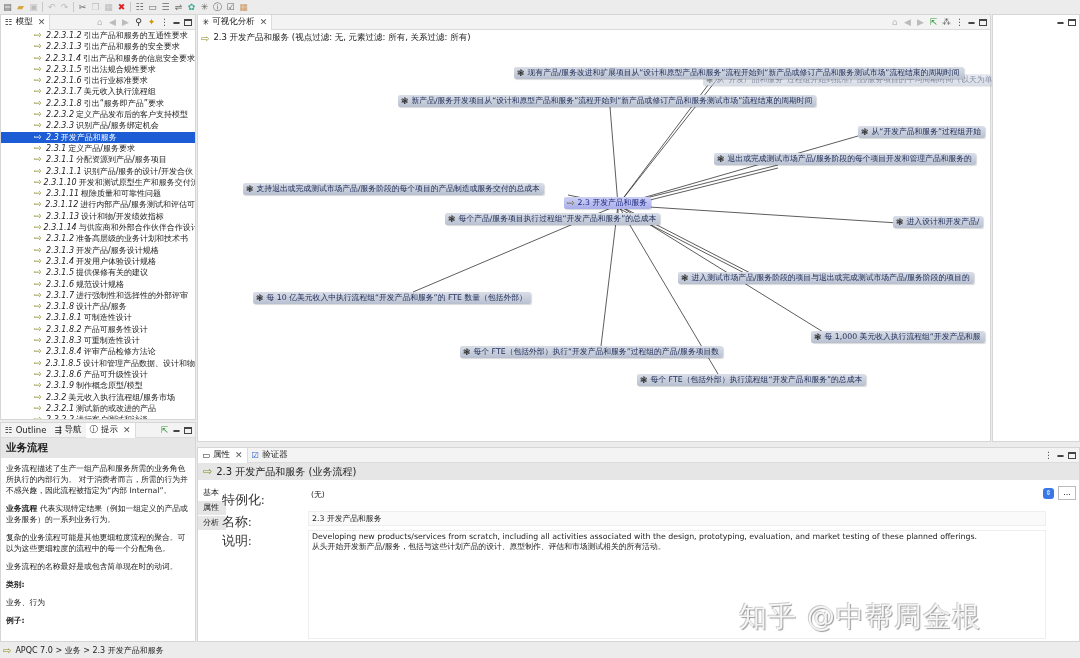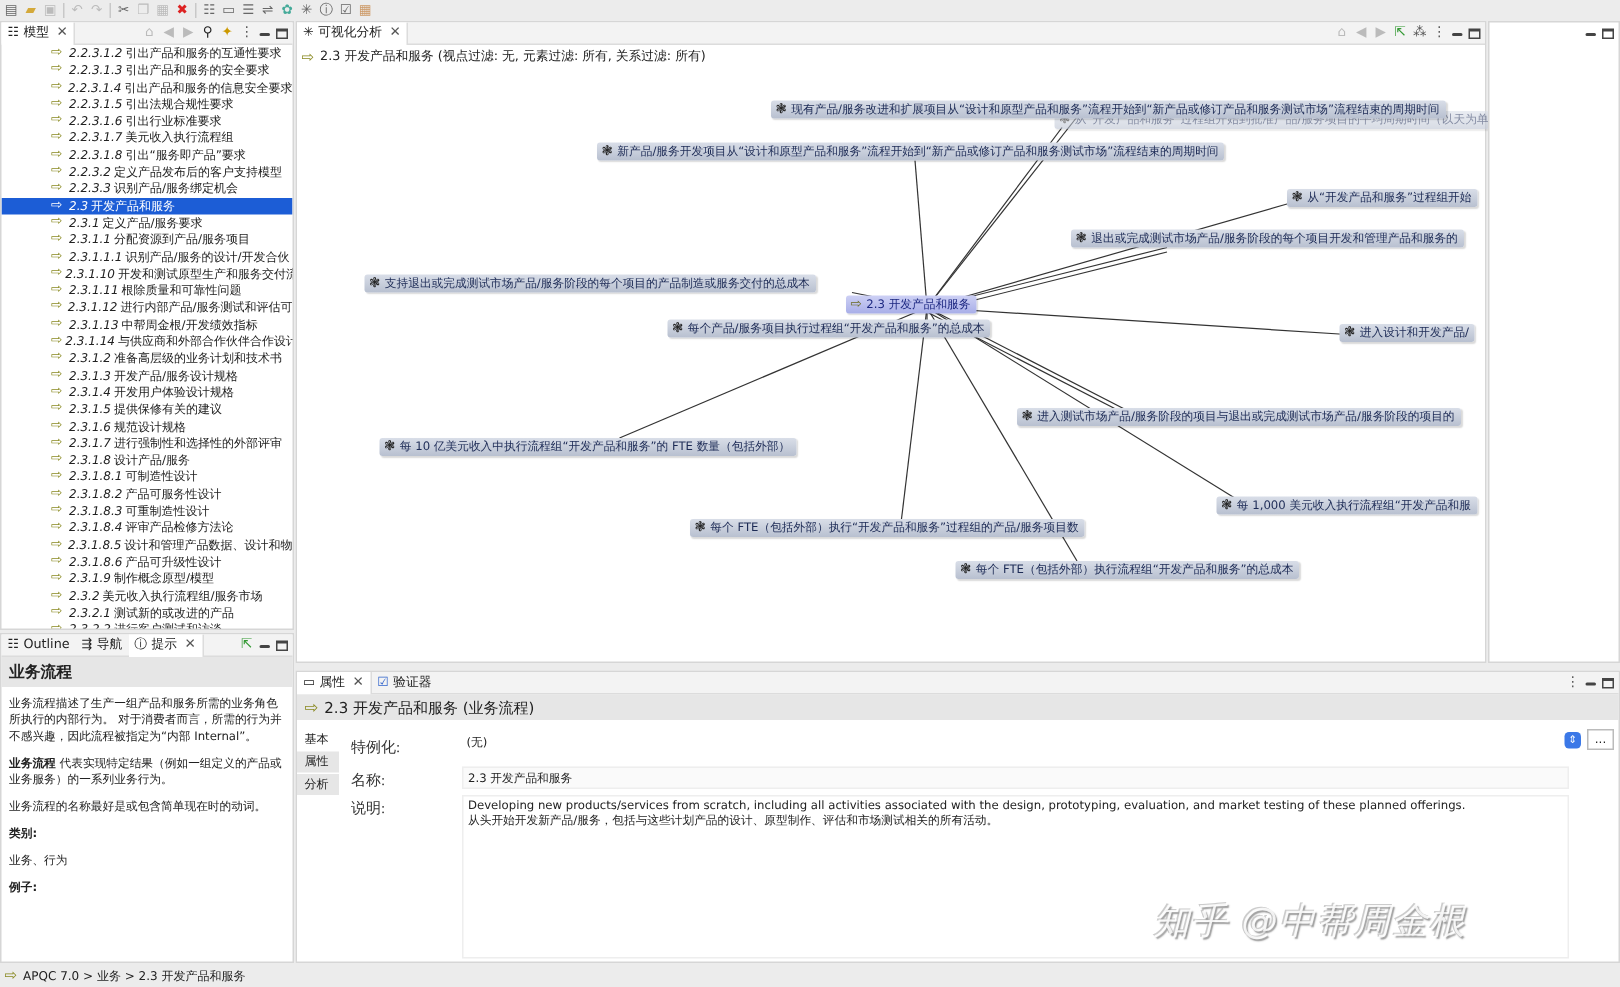--- a/index.html
+++ b/index.html
@@ -49,26 +49,26 @@
   .node.center .kpi { color: #6a6a20; }
 
   #right-empty { left: 992px; top: 14px; width: 88px; height: 428px; }
 
   
   #props-panel { left: 197px; top: 447px; width: 883px; height: 195px; }
   #props-header { position: absolute; left: 0; top: 15px; right: 0; height: 17px; background: #e6e6e6; font-size: 10px; padding: 2px 5px; display: flex; align-items: center; gap: 4px; }
   #props-side { position: absolute; left: 0; top: 38px; width: 28px; }
   .side-tab { height: 14px; line-height: 14px; font-size: 8px; padding-left: 5px; background: #e6e6e6; margin-bottom: 1px; }
   .side-tab.active { background: #fff; }
-  .prop-label { position: absolute; left: 36px; font-size: 10px; color: #333; font-family: Liberation Serif, serif; }
+  .prop-label { position: absolute; left: 24px; font-size: 13px; color: #333; font-family: Liberation Serif, serif; }
   .prop-field { position: absolute; left: 110px; right: 33px; background: #fafafa; border: 1px solid #eee; font-size: 7.8px; padding: 1px 3px; }
   #spec-select-btn { position: absolute; right: 25px; top: 40px; width: 11px; height: 11px; background: #3b78e7; border-radius: 3px; color: #fff; font-size: 7px; text-align: center; line-height: 11px; }
   #spec-more-btn { position: absolute; right: 3px; top: 38px; width: 18px; height: 14px; border: 1px solid #bbb; background: #fff; font-size: 8px; text-align: center; line-height: 11px; }
 
-  #watermark { position: absolute; left: 769px; top: 598px; font-size: 24px; color: rgba(255,255,255,0.85); text-shadow: 1px 1px 1px #999, -1px -1px 0 #ccc; letter-spacing: 1px; font-family: "DejaVu Sans", sans-serif; font-style: italic; }
+  #watermark { position: absolute; left: 739px; top: 598px; font-size: 28px; color: rgba(255,255,255,0.85); text-shadow: 1px 1px 1px #999, -1px -1px 0 #ccc; letter-spacing: 1px; font-family: "DejaVu Sans", sans-serif; }
 </style>
 </head>
 <body>
 
 <div id="root">
 
   <div id="main-toolbar">
     <span class="tb-icon">▤</span>
     <span class="tb-icon" style="color:#d4a93a">▰</span>
     <span class="tb-icon" style="color:#bbb">▣</span>
@@ -187,21 +187,21 @@
           <span>根除质量和可靠性问题</span>
         </div>
         <div class="tree-row">
           <span class="arrow">⇨</span>
           <span class="num">2.3.1.12</span>
           <span>进行内部产品/服务测试和评估可</span>
         </div>
         <div class="tree-row">
           <span class="arrow">⇨</span>
           <span class="num">2.3.1.13</span>
-          <span>中帮周金根/开发绩效指标</span>
+          <span>设计和物/开发绩效指标</span>
         </div>
         <div class="tree-row">
           <span class="arrow">⇨</span>
           <span class="num">2.3.1.14</span>
           <span>与供应商和外部合作伙伴合作设计</span>
         </div>
         <div class="tree-row">
           <span class="arrow">⇨</span>
           <span class="num">2.3.1.2</span>
           <span>准备高层级的业务计划和技术书</span>
@@ -307,20 +307,21 @@
       <div class="tab-icons">
         <span class="mini" style="color:#393">⇱</span>
         <span class="minimize"></span>
         <span class="maximize"></span>
       </div>
     </div>
     <div id="info-title">业务流程</div>
     <div id="info-body">
       <p>业务流程描述了生产一组产品和服务所需的业务角色所执行的内部行为。 对于消费者而言，所需的行为并不感兴趣，因此流程被指定为“内部 Internal”。</p>
       <p><b>业务流程</b><span> 代表实现特定结果（例如一组定义的产品或业务服务）的一系列业务行为。</span></p>
+      <p>复杂的业务流程可能是其他更细粒度流程的聚合。可以为这些更细粒度的流程中的每一个分配角色。</p>
       <p>业务流程的名称最好是或包含简单现在时的动词。</p>
       <p style="font-weight:bold">类别:</p>
       <p>业务、行为</p>
       <p style="font-weight:bold">例子:</p>
     </div>
   </div>
 
   <div class="panel" id="diagram-panel">
     <svg id="diagram" width="794" height="428">
         <line x1="420" y1="190" x2="520" y2="63" stroke="#333" stroke-width="0.8"></line>

